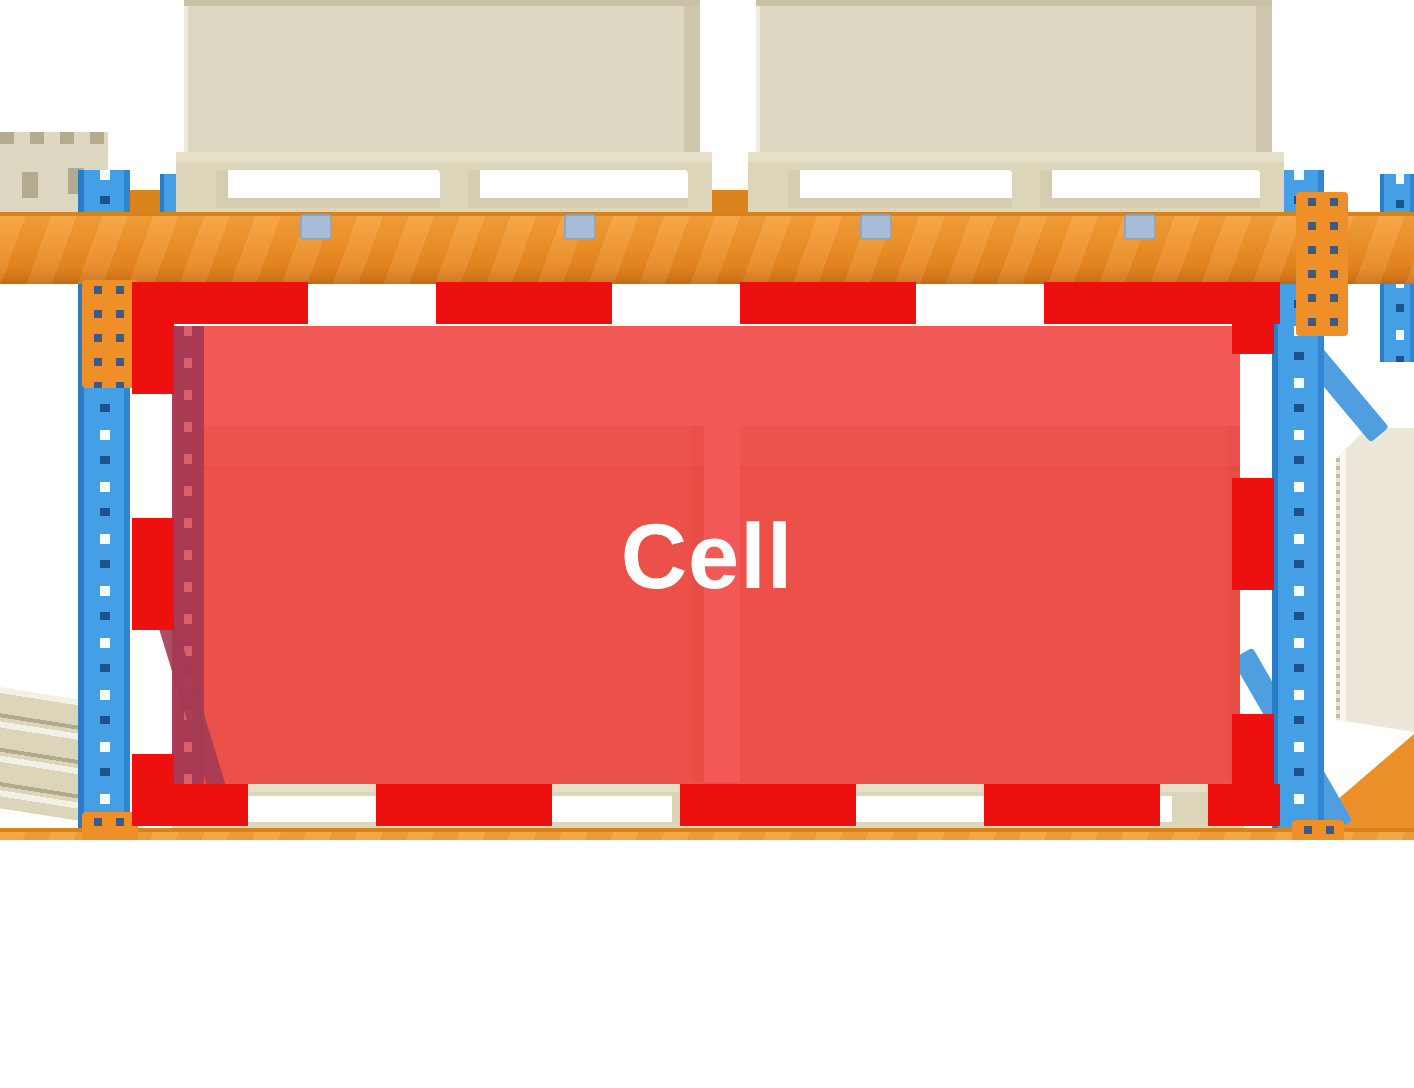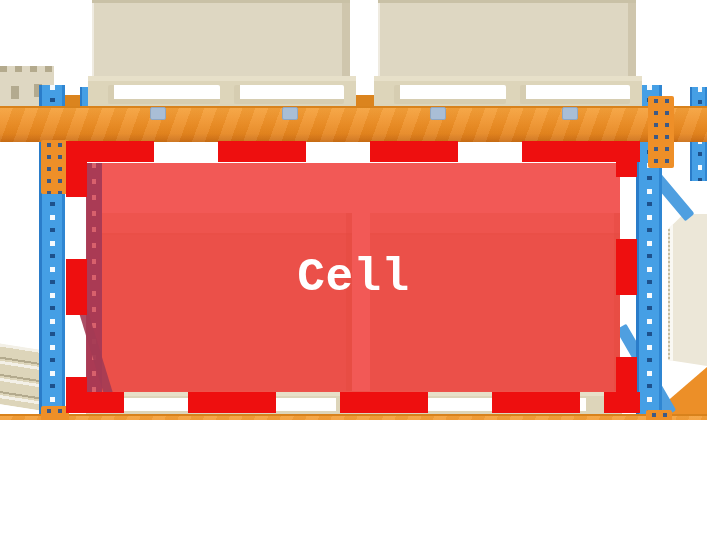--- a/index.html
+++ b/index.html
@@ -6,21 +6,21 @@
     --cell-fill:#ee2a26; --cell-dash:#ee0f0f;
     --beam:#ec8f28; --beam-dark:#c96d12;
     --upright:#459fe5; --upright-edge:#2a7cc9;
     --cargo:#ded7c2; --cargo-top:#eee9d9;
     --pallet:#ddd5ba; --pallet-light:#e7e0c9;
     --rear-post:#a83a55; --clip:#a9bed6;
     --label:#ffffff; --bg:#ffffff;
   }
   html,body{margin:0;padding:0;background:#fff;}
   .scene{position:relative;width:707px;height:420px;background:var(--bg);overflow:hidden;
-         font-family:Liberation Mono, monospace;}
+         font-family:Liberation Sans, sans-serif;}
   .scene *{position:absolute;box-sizing:border-box;}
 
   
   .outside-box{left:0;top:66px;width:54px;height:42px;background-color:var(--cargo);
     background-image:
       repeating-linear-gradient(90deg, rgba(175,165,135,.9) 0 7px, rgba(0,0,0,0) 7px 15px),
       linear-gradient(#b3aa8f,#b3aa8f), linear-gradient(#b3aa8f,#b3aa8f);
     background-size:100% 6px, 8px 13px, 8px 13px;
     background-position:0 0, 11px 20px, 34px 18px;
     background-repeat:no-repeat;}

